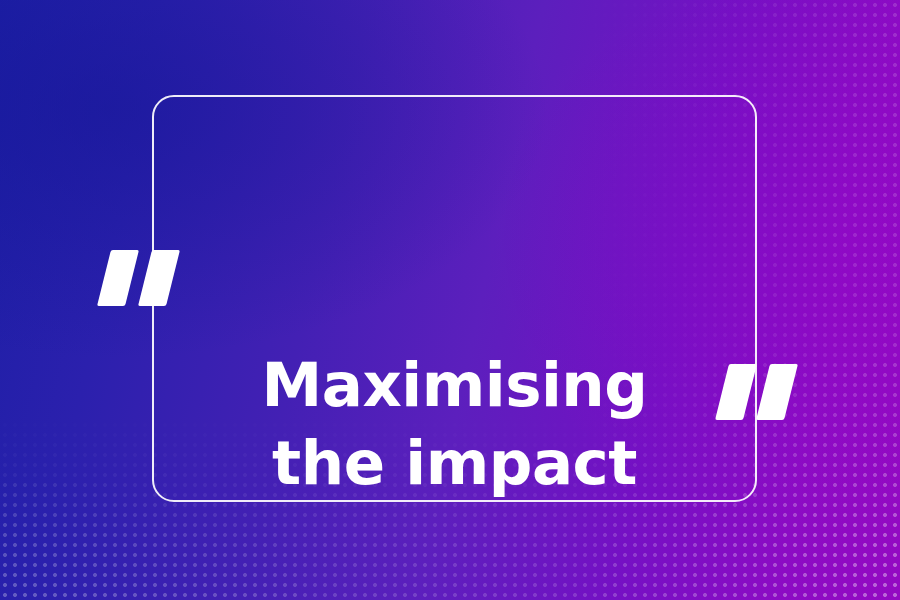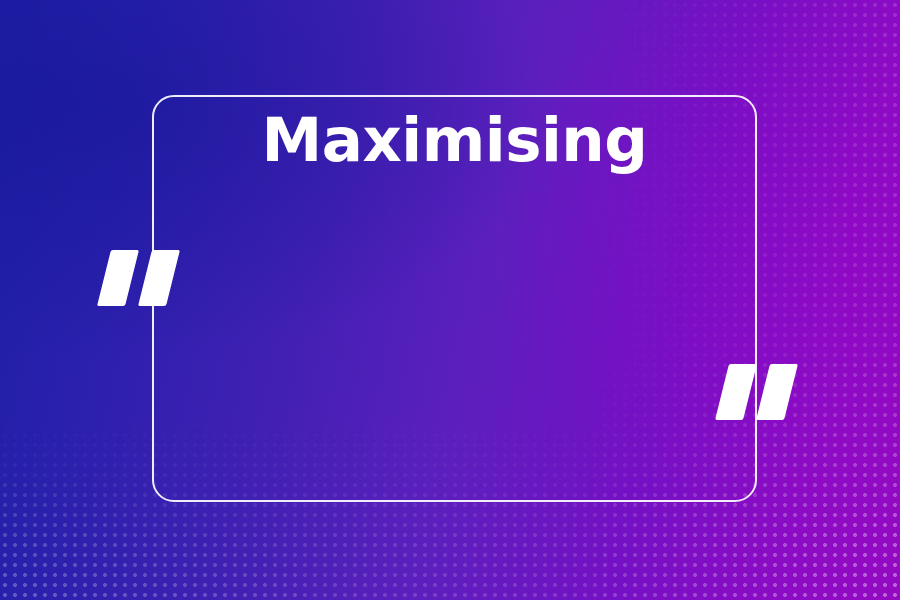--- a/index.html
+++ b/index.html
@@ -114,21 +114,21 @@
   
   .headline {
     position: absolute;
     left: 152px;
     top: 95px;
     width: 605px;
     height: 407px;
     display: flex;
     flex-direction: column;
     align-items: center;
-    justify-content: flex-start;
+    justify-content: flex-end;
     text-align: center;
     color: #ffffff;
     font-weight: bold;
     font-size: 61px;
     line-height: 78px;
     letter-spacing: -0.5px;
     padding-top: 6px;
     box-sizing: border-box;
   }
   .headline .line {
@@ -155,15 +155,16 @@
     <div class="bar"></div>
   </div>
 
   <div class="quote quote-close">
     <div class="bar"></div>
     <div class="bar"></div>
   </div>
 
   <div class="headline">
     <div class="line">Maximising</div>
+    <div class="line">the impact</div>
   </div>
 
 </div>
 
 </body></html>

